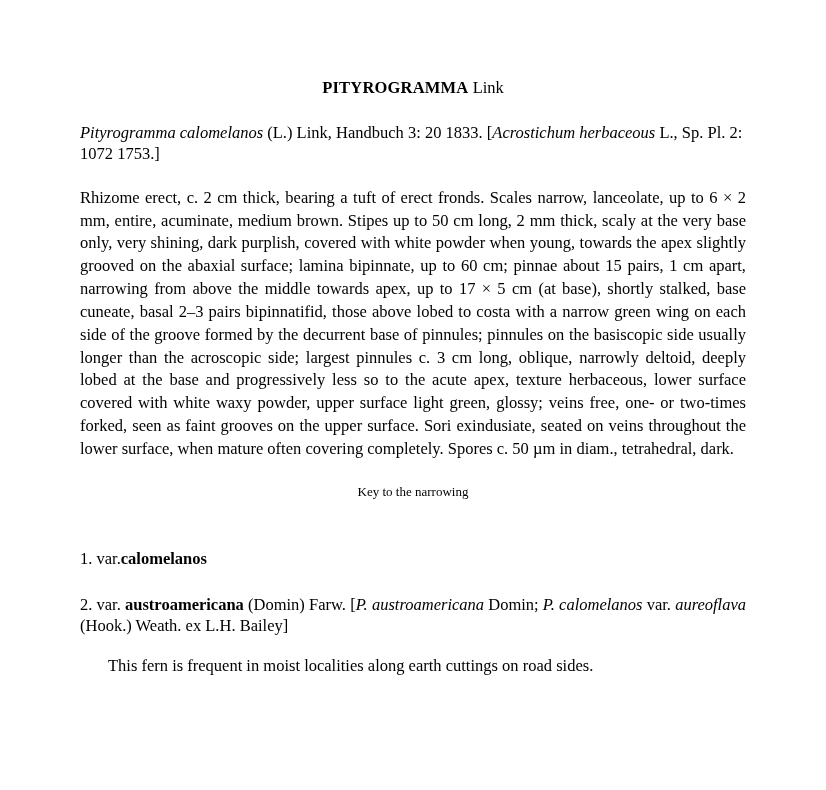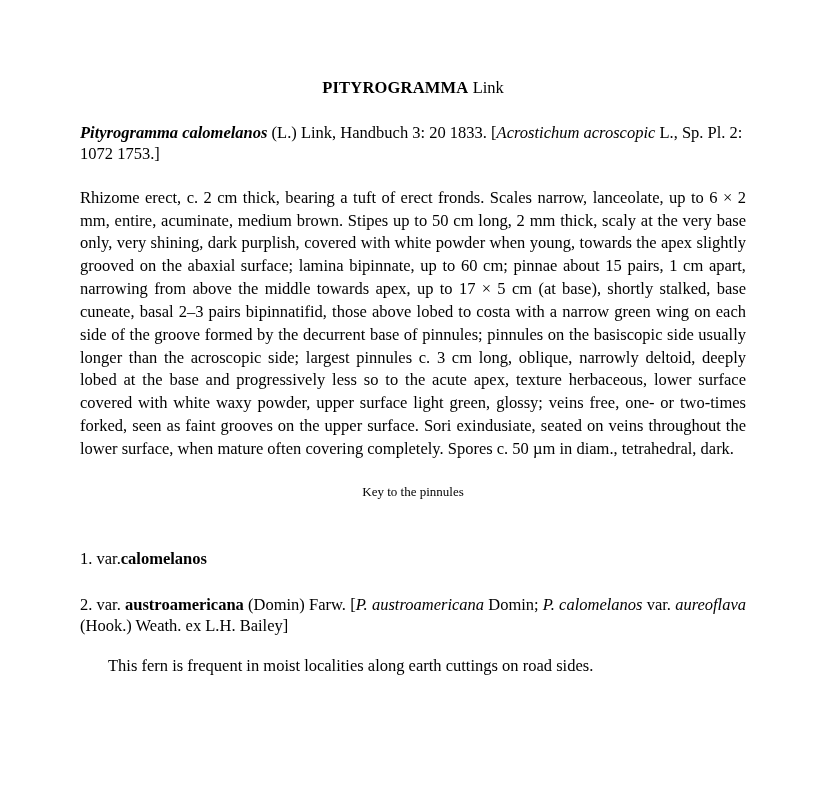--- a/index.html
+++ b/index.html
@@ -40,21 +40,21 @@
 
   
   .species-heading {
     font-size: 16.5px;
     line-height: 1.30;
     text-align: left;
     margin: 0;
     padding-top: 24px;
   }
   .species-heading .binomial {
-    font-weight: bold;
+    font-weight: normal;
     font-style: italic;
   }
   .species-heading .basionym {
     font-style: italic;
   }
 
   
   .description {
     font-size: 16.5px;
     line-height: 1.385;
@@ -131,26 +131,26 @@
 </head>
 <body>
 
 <div class="page">
 
   <h1 class="doc-title">
     <span class="genus">PITYROGRAMMA</span><span>&nbsp;</span><span class="authority">Link</span>
   </h1>
 
   <p class="species-heading">
-    <span class="binomial">Pityrogramma calomelanos</span><span> (L.) Link, Handbuch 3: 20 1833. [</span><span class="basionym">Acrostichum acroscopic</span><span> L., Sp. Pl. 2: 1072 1753.]</span>
+    <span class="binomial">Pityrogramma calomelanos</span><span> (L.) Link, Handbuch 3: 20 1833. [</span><span class="basionym">Acrostichum herbaceous</span><span> L., Sp. Pl. 2: 1072 1753.]</span>
   </p>
 
   <p class="description">Rhizome erect, c. 2 cm thick, bearing a tuft of erect fronds. Scales narrow, lanceolate, up to 6 × 2 mm, entire, acuminate, medium brown. Stipes up to 50 cm long, 2 mm thick, scaly at the very base only, very shining, dark purplish, covered with white powder when young, towards the apex slightly grooved on the abaxial surface; lamina bipinnate, up to 60 cm; pinnae about 15 pairs, 1 cm apart, narrowing from above the middle towards apex, up to 17 × 5 cm (at base), shortly stalked, base cuneate, basal 2–3 pairs bipinnatifid, those above lobed to costa with a narrow green wing on each side of the groove formed by the decurrent base of  pinnules; pinnules on the basiscopic side usually longer than the acroscopic side; largest pinnules c. 3 cm long, oblique, narrowly deltoid, deeply lobed  at the base and progressively less so to the acute apex, texture herbaceous, lower surface covered with white waxy powder, upper surface light green, glossy; veins free, one- or two-times forked, seen as faint grooves on the upper surface. Sori exindusiate, seated on veins throughout the lower surface, when mature often covering completely. Spores c. 50 µm in diam., tetrahedral, dark.</p>
 
-  <p class="key-heading">Key to the pinnules</p>
+  <p class="key-heading">Key to the narrowing</p>
 
   <div class="key-block">
   </div>
 
   <p class="variety-heading v1">
     <span>1. var.</span><span class="epithet">calomelanos</span>
   </p>
 
 
   <p class="variety-heading v2">

